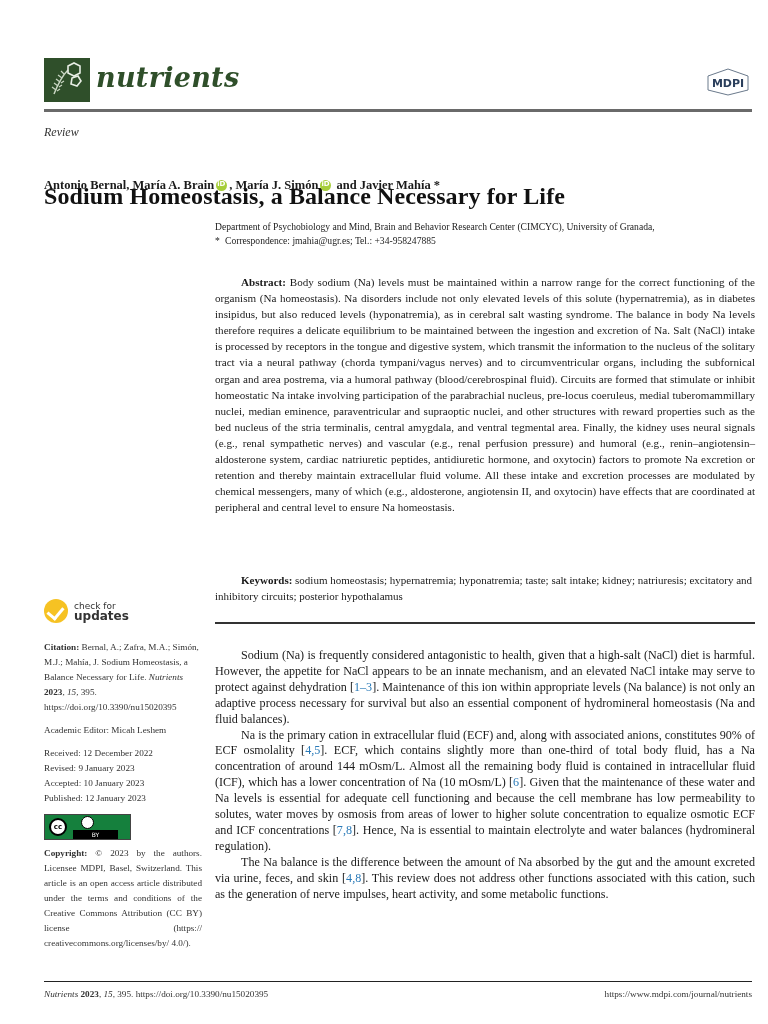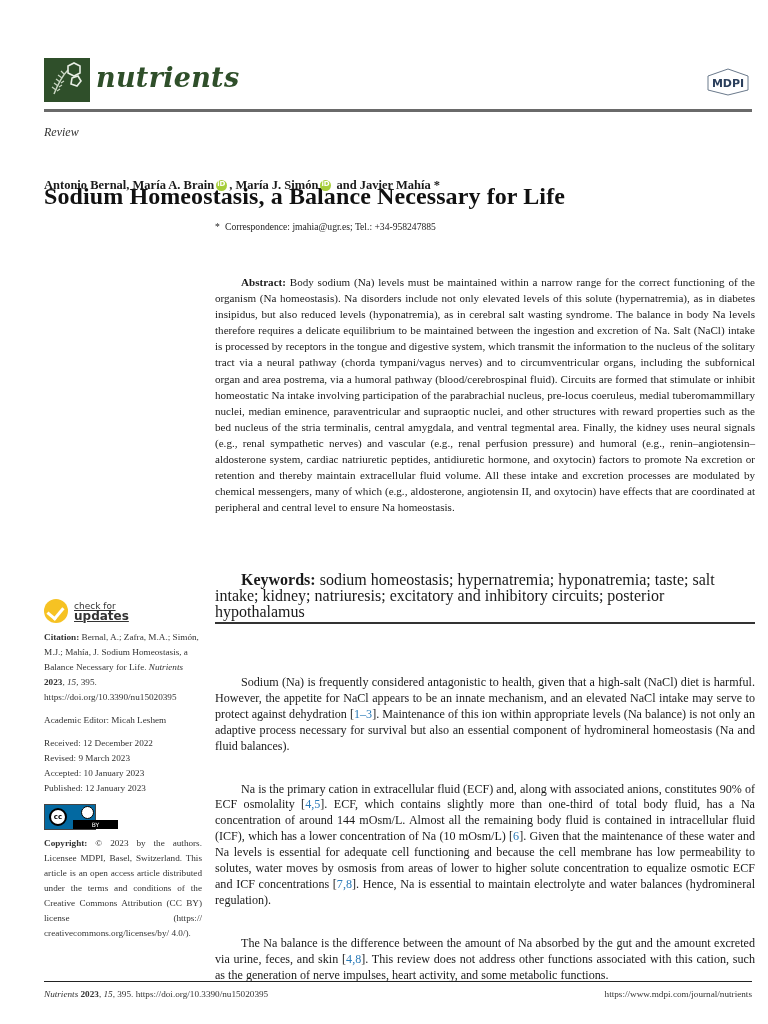--- a/index.html
+++ b/index.html
@@ -17,40 +17,40 @@
     .authors { position: absolute; left: 44px; top: 178px; font-family: "Liberation Serif", serif; font-weight: bold; font-size: 12.5px; color: #1a1a1a; display: flex; align-items: center; white-space: pre; }
     .orcid { display: inline-block; width: 11px; height: 11px; border-radius: 50%; background: #a6ce39; margin: 0 2px; position: relative; }
     .orcid::after { content: "iD"; position: absolute; left: 1px; top: 0px; font-size: 7px; color: #fff; font-family: "DejaVu Sans", sans-serif; font-weight: bold; }
 
     .affil { position: absolute; left: 215px; top: 220px; width: 540px; font-family: "Liberation Serif", serif; font-size: 9.6px; line-height: 14px; color: #222; }
     .affil .corr-mark { display: inline-block; width: 10px; }
 
     .abstract { position: absolute; left: 215px; top: 274px; width: 540px; font-family: "Liberation Serif", serif; font-size: 11.1px; line-height: 16.1px; color: #1a1a1a; text-align: justify; }
     .abstract b, .keywords b { font-weight: bold; margin-left: 26px; }
 
-    .keywords { position: absolute; left: 215px; top: 572px; width: 540px; font-family: "Liberation Serif", serif; font-size: 16px; line-height: 16px; color: #1a1a1a; }
+    .keywords { position: absolute; left: 215px; top: 572px; width: 540px; font-family: "Liberation Serif", serif; font-size: 11px; line-height: 16px; color: #1a1a1a; }
 
     .section-rule { position: absolute; left: 215px; top: 622px; width: 540px; height: 2px; background: #333; }
 
     .sidebar { position: absolute; left: 44px; top: 598px; width: 158px; font-family: "Liberation Serif", serif; font-size: 9.2px; line-height: 15px; color: #333; }
-    .check-updates { display: flex; align-items: center; height: 26px; margin-bottom: 6px; text-decoration: underline; }
+    .check-updates { display: flex; align-items: center; height: 26px; margin-bottom: 16px; }
     .check-icon { width: 24px; height: 24px; border-radius: 50%; background: #f6c223; position: relative; margin-right: 6px; }
     .check-icon::after { content: ""; position: absolute; left: 6px; top: 5px; width: 8px; height: 12px; border-right: 3px solid #fff; border-bottom: 3px solid #fff; transform: rotate(40deg); }
     .check-text { font-family: "DejaVu Sans", sans-serif; font-size: 9px; line-height: 10px; color: #333; }
     .check-text b { font-weight: bold; font-size: 12px; }
     .sb-block { margin-bottom: 8px; }
-    .cc-badge { width: 52px; height: 26px; background: #0369a1; border: 1px solid #444; position: relative; margin: 6px 0 6px 0; }
+    .cc-badge { width: 87px; height: 26px; background: #15803d; border: 1px solid #444; position: relative; margin: 6px 0 6px 0; }
     .cc-badge .cc-circle { position: absolute; left: 4px; top: 3px; width: 18px; height: 18px; border-radius: 50%; background: #fff; border: 2px solid #000; font-family: "DejaVu Sans", sans-serif; font-size: 7px; font-weight: bold; line-height: 14px; text-align: center; color: #000; }
     .cc-badge .by-circle { position: absolute; left: 36px; top: 1px; width: 13px; height: 13px; border-radius: 50%; background: #fff; border: 1.5px solid #000; }
     .cc-badge .by-strip { position: absolute; left: 28px; bottom: 0; width: 45px; height: 9px; background: #000; color: #fff; font-family: "DejaVu Sans", sans-serif; font-size: 6px; text-align: center; line-height: 9px; }
     .copyright { text-align: justify; font-size: 9.2px; line-height: 15px; }
 
     .intro { position: absolute; left: 215px; top: 648px; width: 540px; font-family: "Liberation Serif", serif; color: #1a1a1a; }
     .intro h2 { font-size: 12px; font-weight: bold; margin-bottom: 3px; }
-    .intro p { font-size: 12.1px; line-height: 15.9px; text-align: justify; text-indent: 26px; margin-top: 27px; }
+    .intro p { font-size: 12.1px; line-height: 15.9px; text-align: justify; text-indent: 26px; }
     .ref { color: #2a7ab8; }
 
     .footer-rule { position: absolute; left: 44px; top: 981px; width: 708px; height: 1px; background: #222; }
     .footer-left { position: absolute; left: 44px; top: 989px; font-family: "Liberation Serif", serif; font-size: 9.2px; color: #333; }
     .footer-right { position: absolute; right: 16px; top: 989px; font-family: "Liberation Serif", serif; font-size: 9.2px; color: #333; text-align: center; }
   </style>
 </head>
 <body>
 
 <div class="header">
@@ -76,20 +76,21 @@
 <div class="review-label">Review</div>
 <h1 class="title">Sodium Homeostasis, a Balance Necessary for Life</h1>
 <div class="authors">
   <span>Antonio Bernal</span><span>, </span>
   <span>María A. Brain</span><span class="orcid"></span><span>, </span>
   <span>María J. Simón</span><span class="orcid"></span><span> and </span>
   <span>Javier Mahía *</span>
 </div>
 
 <div class="affil">
+  <div>Department of Psychobiology and Mind, Brain and Behavior Research Center (CIMCYC), University of Granada,</div>
   <div><span class="corr-mark">*</span><span>Correspondence: jmahia@ugr.es; Tel.: +34-958247885</span></div>
 </div>
 
 <div class="abstract">
   <b>Abstract:</b>
   <span>Body sodium (Na) levels must be maintained within a narrow range for the correct functioning of the organism (Na homeostasis). Na disorders include not only elevated levels of this solute (hypernatremia), as in diabetes insipidus, but also reduced levels (hyponatremia), as in cerebral salt wasting syndrome. The balance in body Na levels therefore requires a delicate equilibrium to be maintained between the ingestion and excretion of Na. Salt (NaCl) intake is processed by receptors in the tongue and digestive system, which transmit the information to the nucleus of the solitary tract via a neural pathway (chorda tympani/vagus nerves) and to circumventricular organs, including the subfornical organ and area postrema, via a humoral pathway (blood/cerebrospinal fluid). Circuits are formed that stimulate or inhibit homeostatic Na intake involving participation of the parabrachial nucleus, pre-locus coeruleus, medial tuberomammillary nuclei, median eminence, paraventricular and supraoptic nuclei, and other structures with reward properties such as the bed nucleus of the stria terminalis, central amygdala, and ventral tegmental area. Finally, the kidney uses neural signals (e.g., renal sympathetic nerves) and vascular (e.g., renal perfusion pressure) and humoral (e.g., renin–angiotensin–aldosterone system, cardiac natriuretic peptides, antidiuretic hormone, and oxytocin) factors to promote Na excretion or retention and thereby maintain extracellular fluid volume. All these intake and excretion processes are modulated by chemical messengers, many of which (e.g., aldosterone, angiotensin II, and oxytocin) have effects that are coordinated at peripheral and central level to ensure Na homeostasis.</span>
 </div>
 
 <div class="keywords">
   <b>Keywords:</b>
@@ -110,21 +111,21 @@
     <b>Citation:</b>
     <span>Bernal, A.; Zafra, M.A.; Simón, M.J.; Mahía, J. Sodium Homeostasis, a Balance Necessary for Life.</span>
     <i>Nutrients</i>
     <b>2023</b>,
     <i>15</i><span>, 395.</span>
     <span>https://doi.org/10.3390/nu15020395</span>
   </div>
   <div class="sb-block">Academic Editor: Micah Leshem</div>
   <div class="sb-block">
     <div>Received: 12 December 2022</div>
-    <div>Revised: 9 March 2023</div>
+    <div>Revised: 9 January 2023</div>
     <div>Accepted: 10 January 2023</div>
     <div>Published: 12 January 2023</div>
   </div>
   <div class="cc-badge">
     <div class="cc-circle">cc</div>
     <div class="by-circle"></div>
     <div class="by-strip">BY</div>
   </div>
   <div class="copyright">
     <b>Copyright:</b>

